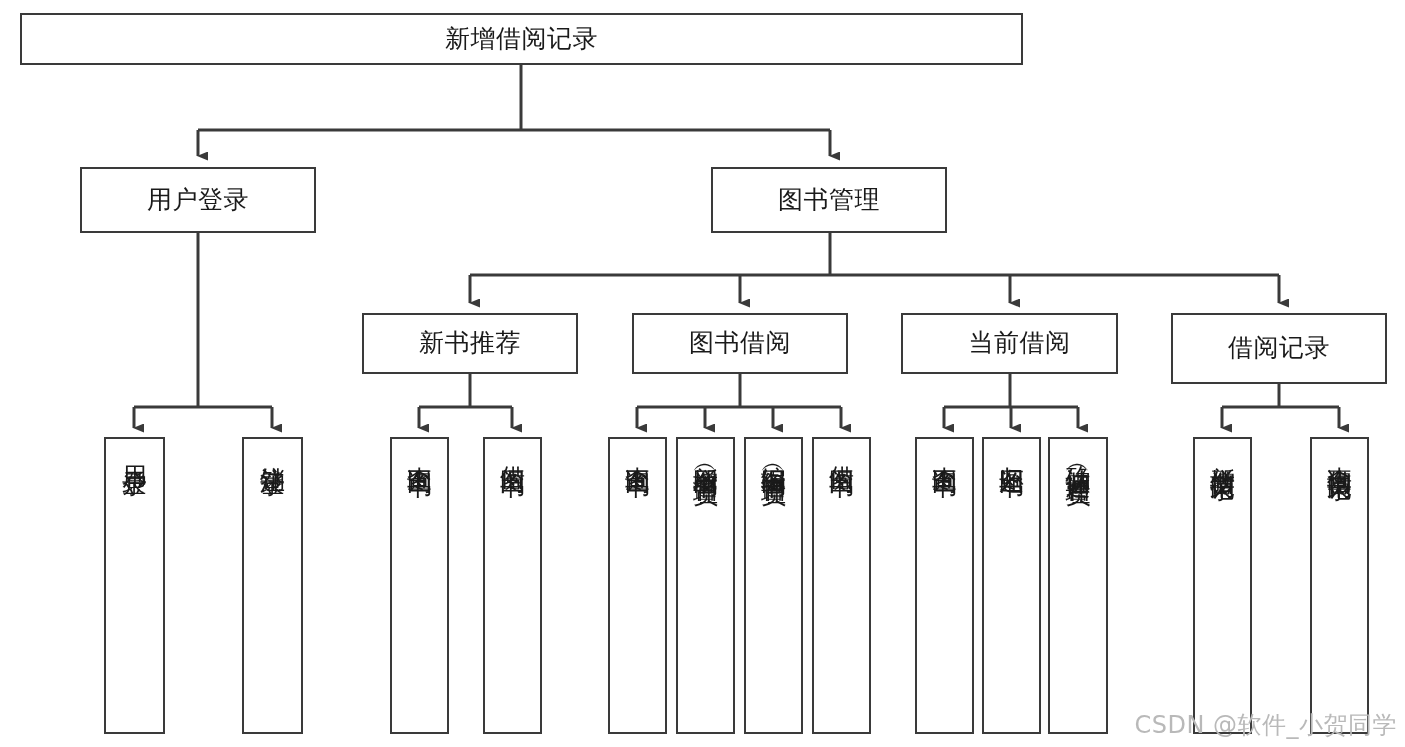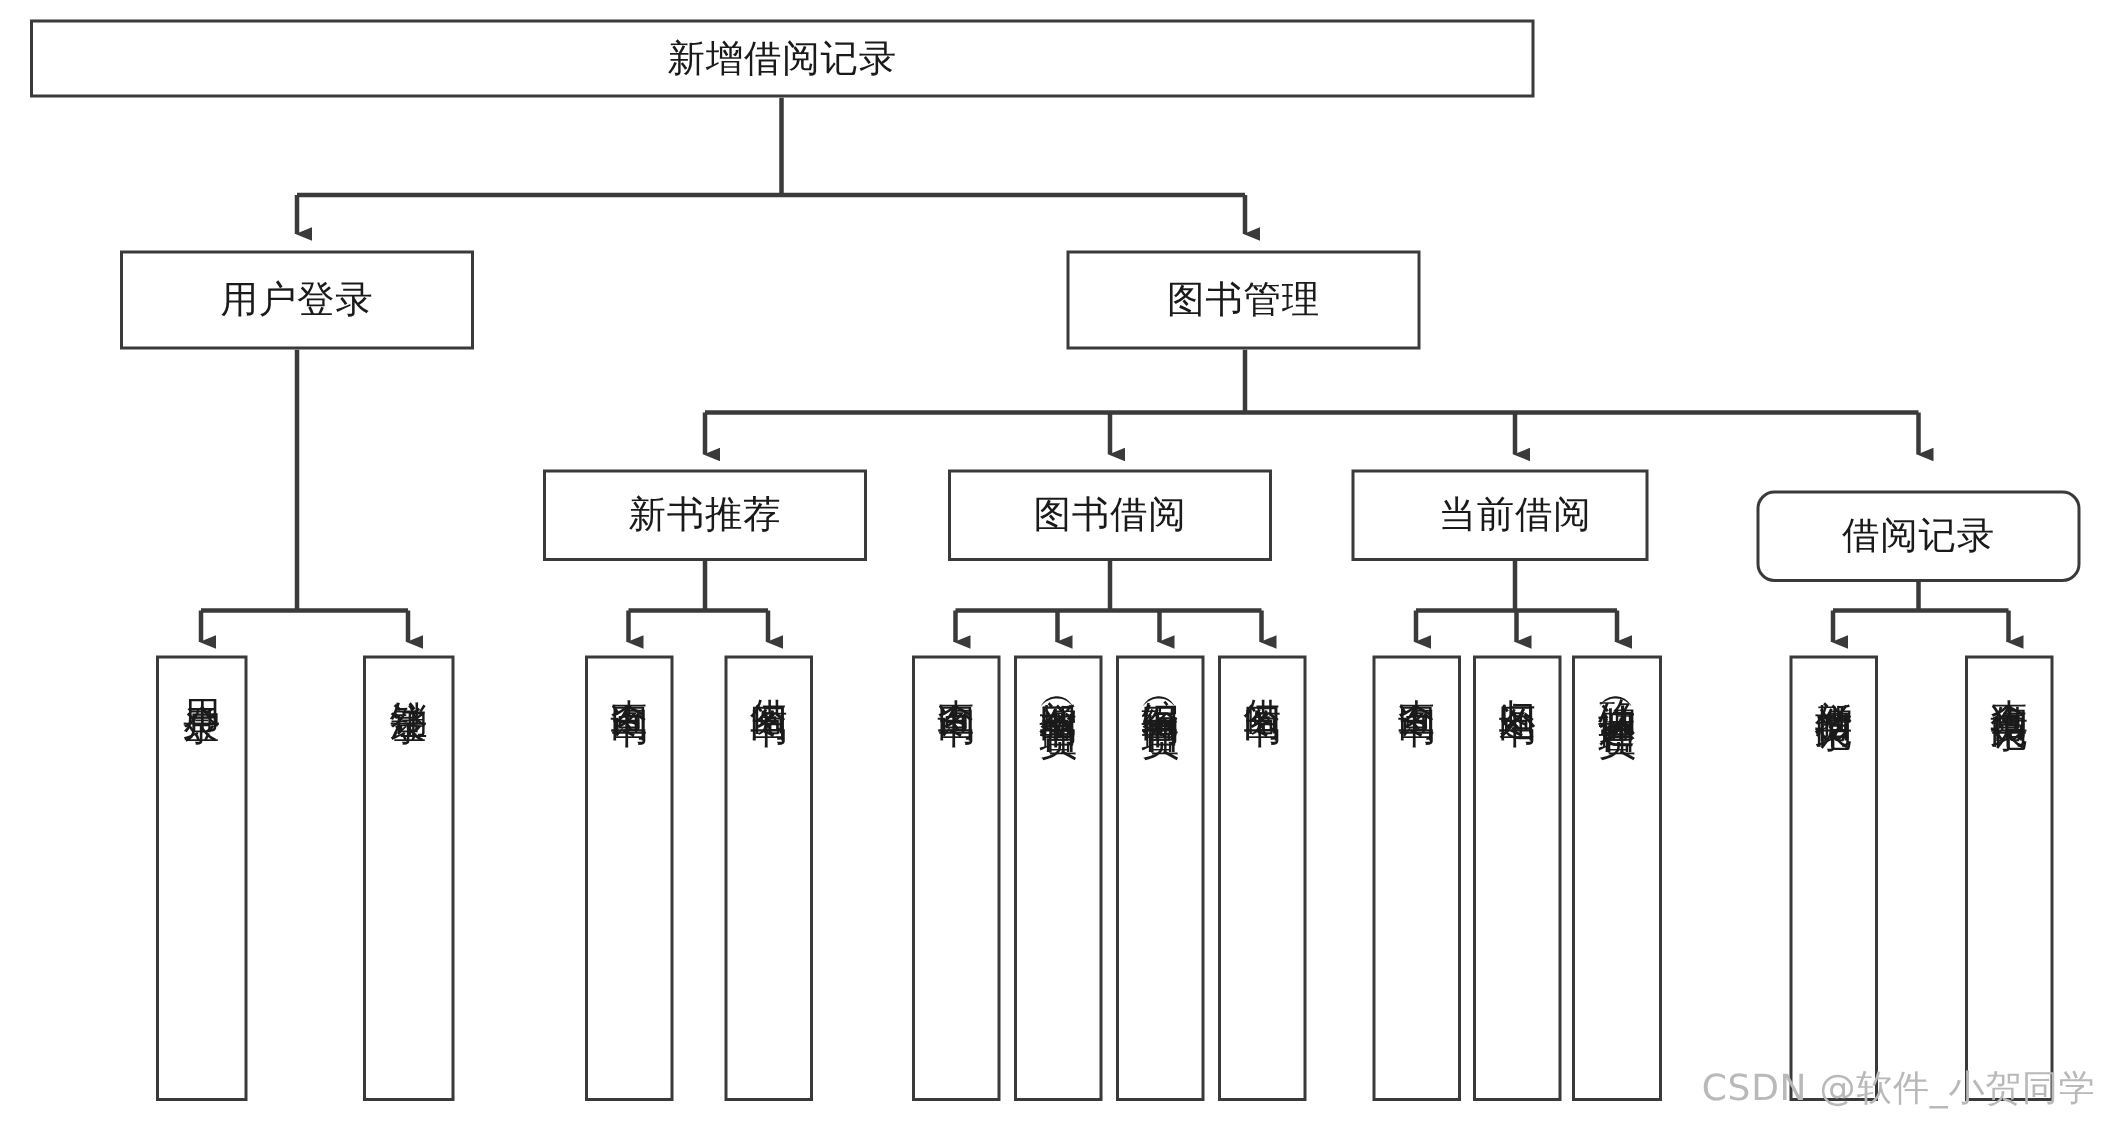--- a/index.html
+++ b/index.html
@@ -130,24 +130,24 @@
   <div class="node horiz" style="left:362px; top:313px; width:216px; height:61px;">
     <span class="label">新书推荐</span>
   </div>
 
   <div class="node horiz" style="left:711px; top:167px; width:236px; height:66px;">
     <span class="label">图书管理</span>
   </div>
   <div class="node horiz" style="left:632px; top:313px; width:216px; height:61px;">
     <span class="label">图书借阅</span>
   </div>
-  <div class="node horiz" style="left:901px; top:313px; width:198px; height:61px;padding-left:20px;">
+  <div class="node horiz" style="left:901px; top:313px; width:217px; height:61px;padding-left:20px;">
     <span class="label">当前借阅</span>
   </div>
-  <div class="node horiz" style="left:1171px; top:327px; width:216px; height:61px;border-radius:12px;">
+  <div class="node horiz" style="left:1171px; top:313px; width:216px; height:71px;">
     <span class="label">借阅记录</span>
   </div>
 
   <div class="node vert" style="left:104px; top:437px; width:61px; height:297px;">
     <span class="label">用户登录</span>
   </div>
   <div class="node vert" style="left:242px; top:437px; width:61px; height:297px;">
     <span class="label">注销登录</span>
   </div>
 

